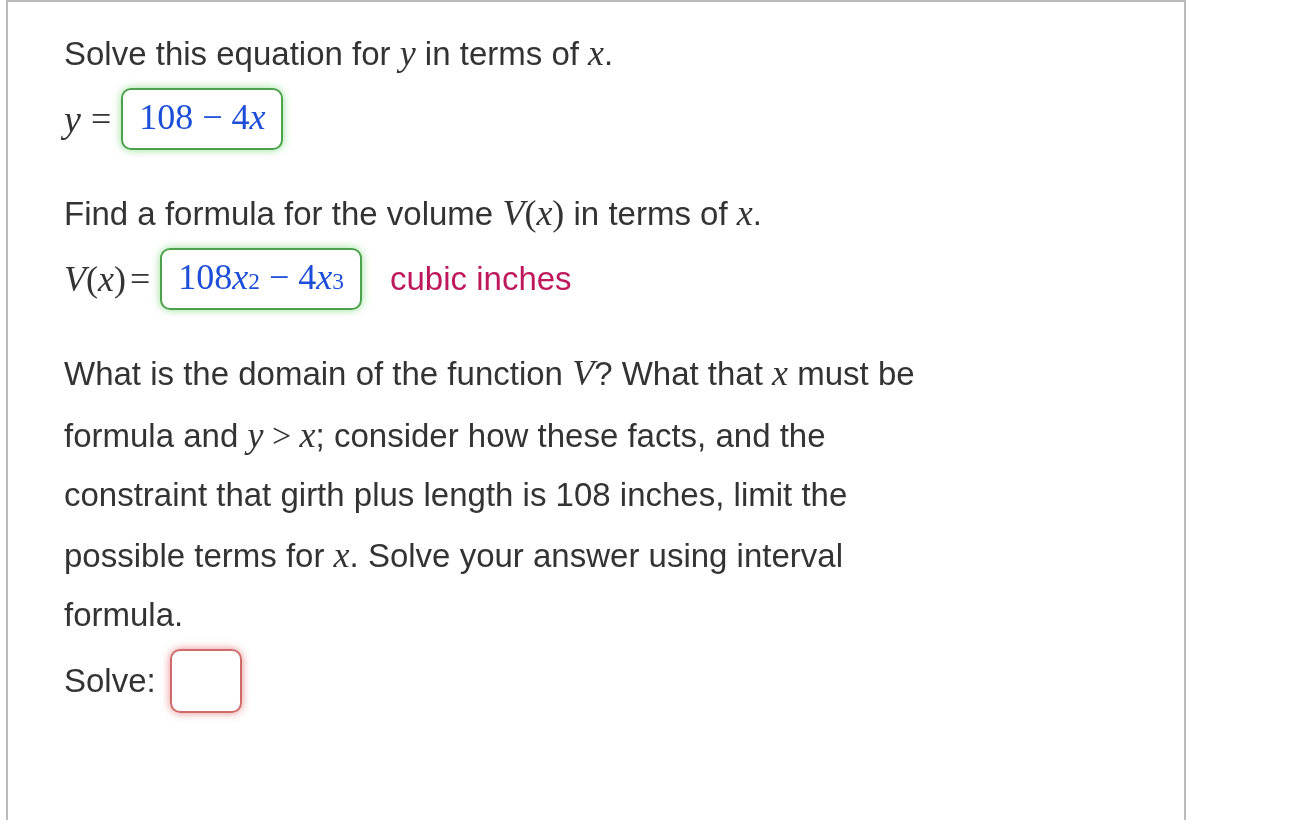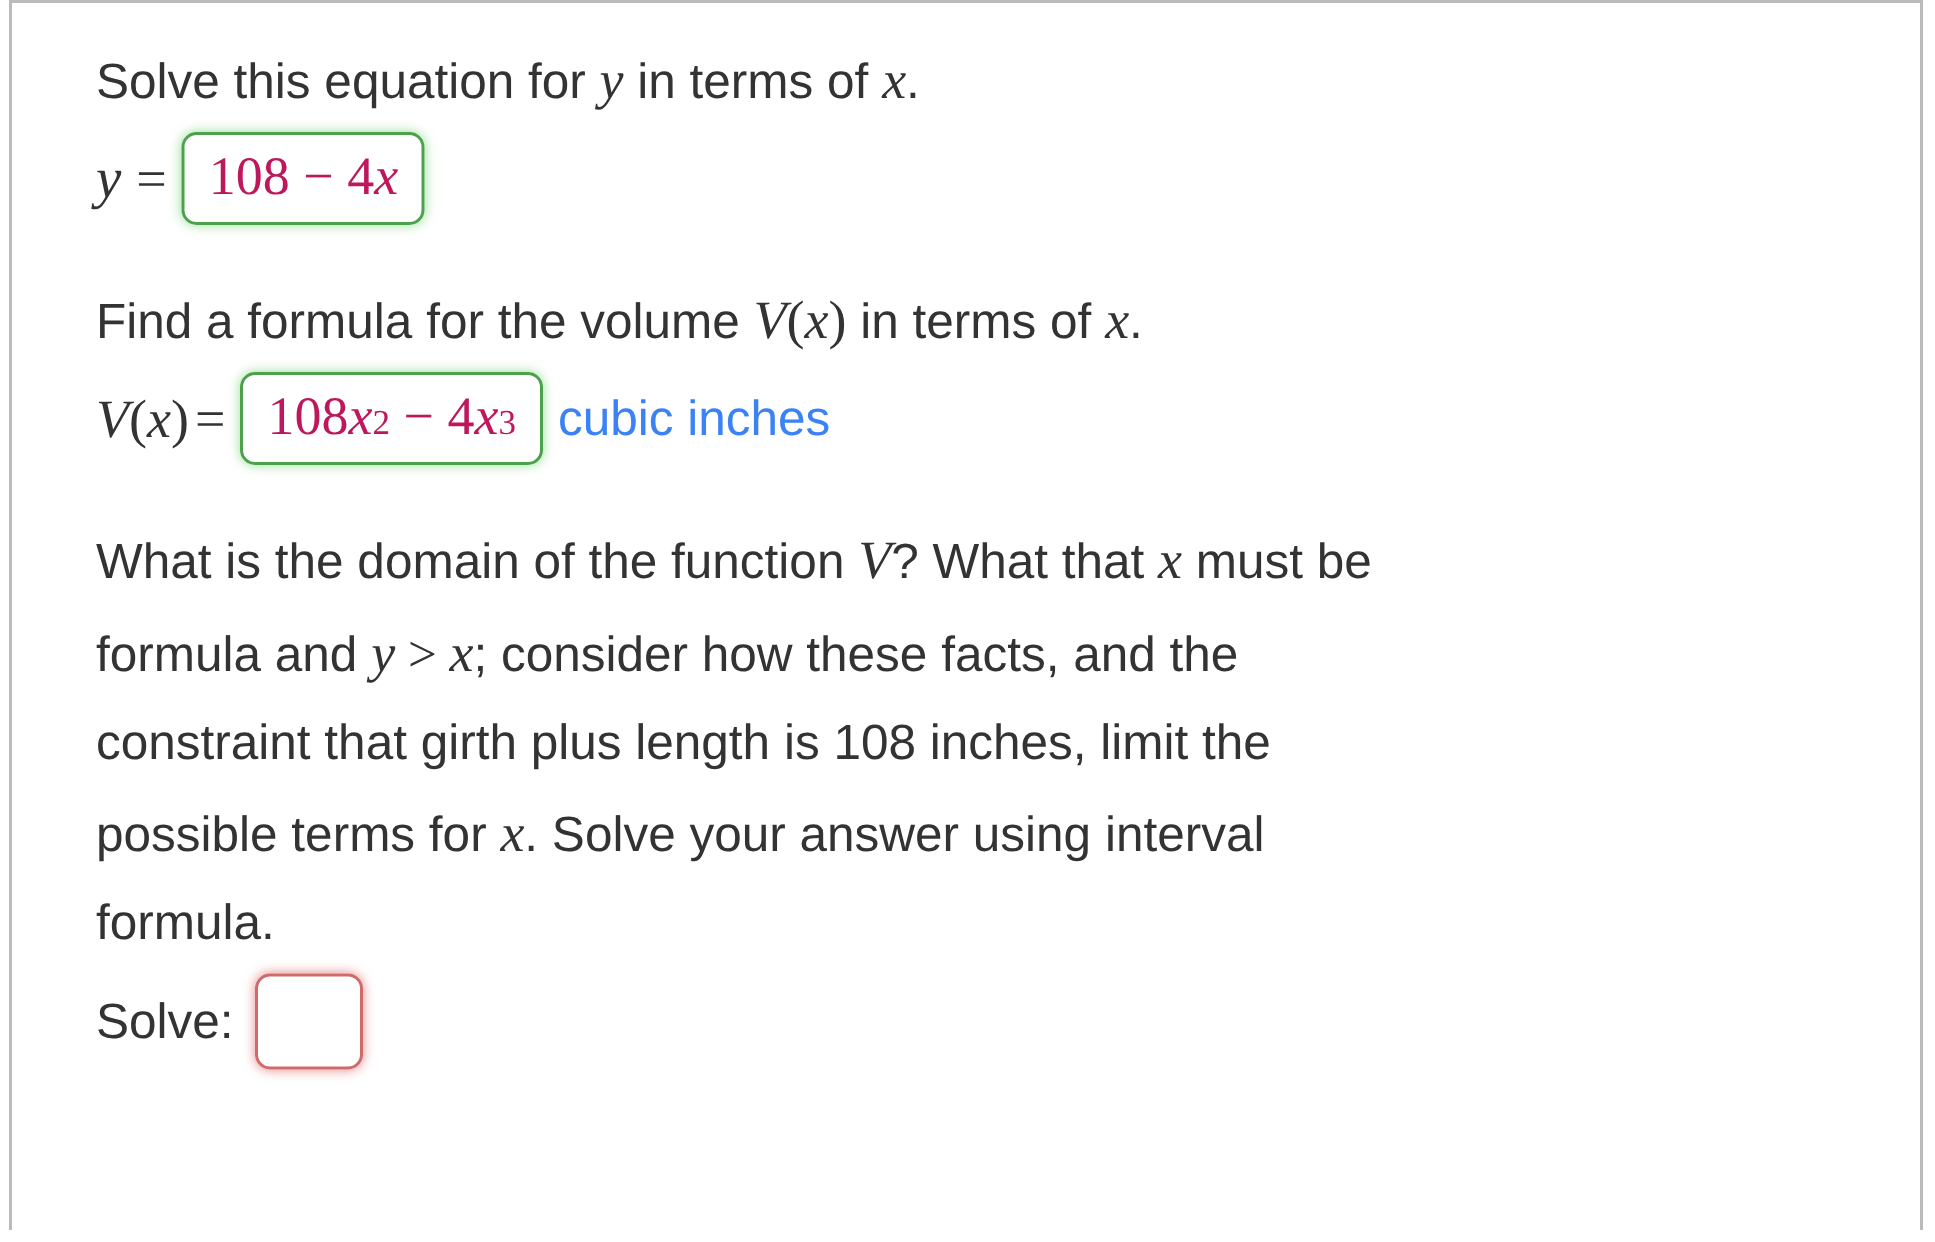--- a/index.html
+++ b/index.html
@@ -6,21 +6,21 @@
     margin: 0;
     padding: 0;
     font-family: Arial, Helvetica, sans-serif;
     background: #fff;
     color: #333;
   }
   .outer {
     border-top: 2px solid #bbb;
     border-left: 2px solid #bbb;
     border-right: 2px solid #bbb;
-    width: 1276px;
+    width: 1180px;
     height: 820px;
     margin-left: 6px;
     box-sizing: border-box;
     padding: 24px 40px 0 56px;
   }
   .q-text {
     font-size: 33px;
     line-height: 1.5;
     color: #333;
     margin-bottom: 8px;
@@ -51,36 +51,36 @@
     font-size: 36px;
     margin: 0 10px 0 4px;
   }
   .answer-box {
     border: 2px solid #4ca24c;
     border-radius: 10px;
     padding: 6px 16px 10px 16px;
     box-shadow: 0 0 8px rgba(80,200,80,0.6);
     font-family: "Times New Roman", Times, serif;
     font-size: 36px;
-    color: #be185d;
+    color: #1d4ed8;
     display: inline-flex;
     align-items: baseline;
     min-height: 40px;
   }
   .answer-box.wrong {
     border: 2px solid #d06a6a;
     box-shadow: 0 0 8px rgba(220,90,90,0.7);
     min-width: 40px;
     min-height: 40px;
     padding: 10px 14px;
   }
   .after-box {
     font-size: 33px;
-    color: #3b82f6;
-    margin-left: 10px;
+    color: #be185d;
+    margin-left: 28px;
   }
   sup {
     font-size: 0.65em;
     vertical-align: super;
     line-height: 0;
   }
   .block {
     margin-bottom: 10px;
   }
   .domain-row {

